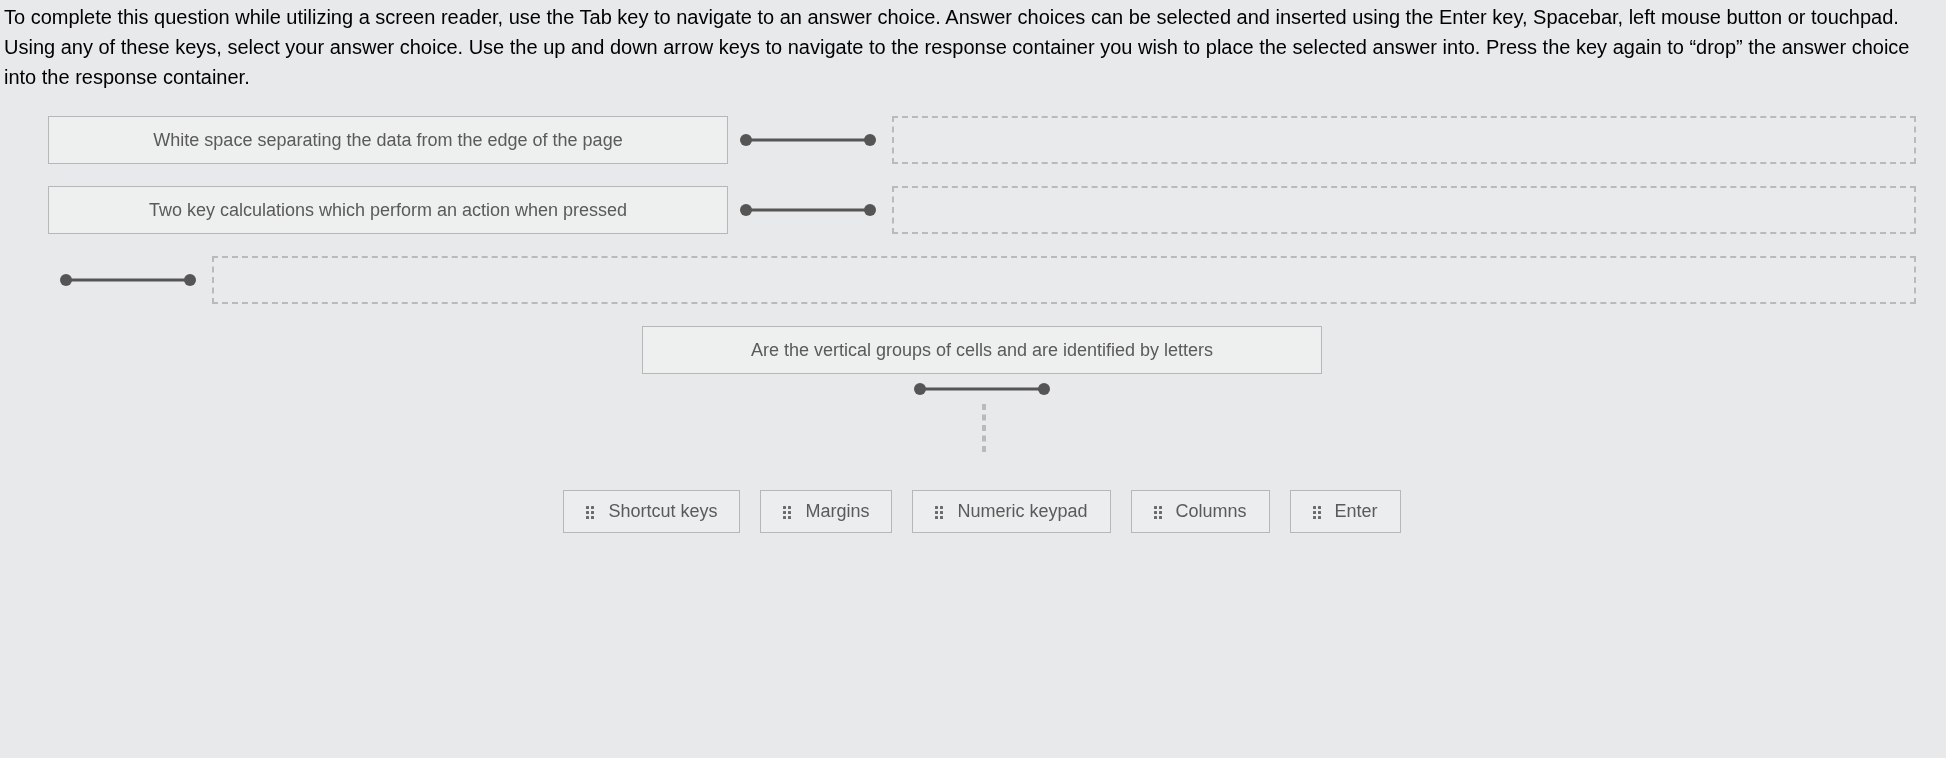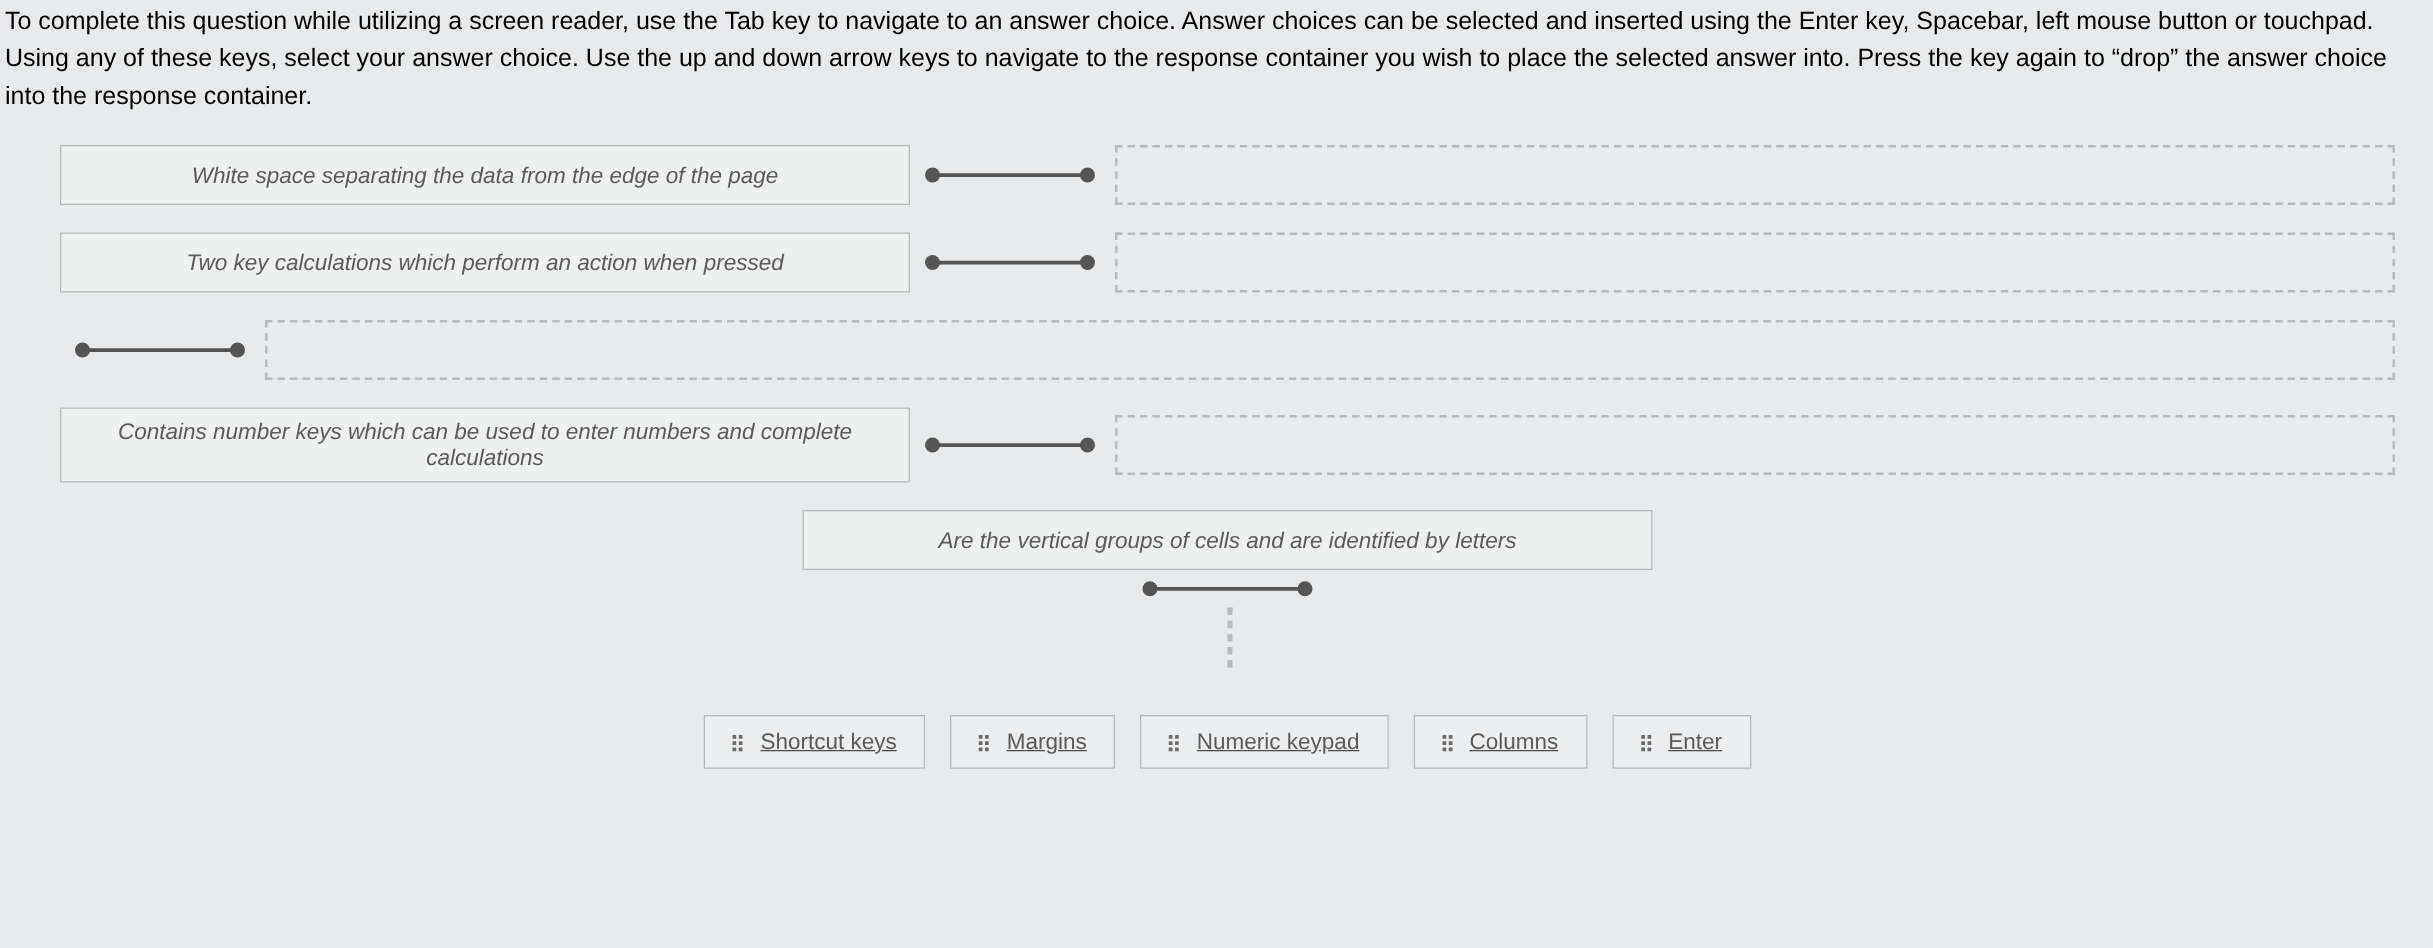--- a/index.html
+++ b/index.html
@@ -21,21 +21,20 @@
       line-height: 1.5;
       color: #000000;
     }
     .question-area {
       padding: 12px 30px 0 48px;
     }
     .match-row {
       display: flex;
       align-items: center;
       margin-bottom: 22px;
-      font-style: italic;
     }
     .definition-box {
       width: 680px;
       min-height: 48px;
       border: 1px solid #b5b7b9;
       background: #eeefef;
       display: flex;
       align-items: center;
       justify-content: center;
       text-align: center;
@@ -62,21 +61,20 @@
       border: 2px dashed #b8babb;
       background: #e9eaeb;
       margin-left: 4px;
     }
     .choices-bar {
       display: flex;
       justify-content: center;
       gap: 20px;
       padding: 20px 0 0 0;
       margin-top: 18px;
-      text-decoration: underline;
     }
     .choice-chip {
       border: 1px solid #b5b7b9;
       background: #ecedee;
       padding: 10px 22px;
       font-size: 18px;
       color: #5a5a5a;
       display: flex;
       align-items: center;
       gap: 10px;
@@ -131,31 +129,20 @@
     <div class="connector">
       <svg viewBox="0 0 140 24">
         <line x1="8" y1="12" x2="132" y2="12" stroke="#555" stroke-width="3"></line>
         <circle cx="8" cy="12" r="6" fill="#555"></circle>
         <circle cx="132" cy="12" r="6" fill="#555"></circle>
       </svg>
     </div>
     <div class="drop-zone"></div>
   </div>
 
-  <div class="match-row">
-    <div class="definition-box">Contains number keys which can be used to enter numbers and complete calculations</div>
-    <div class="connector">
-      <svg viewBox="0 0 140 24">
-        <line x1="8" y1="12" x2="132" y2="12" stroke="#555" stroke-width="3"></line>
-        <circle cx="8" cy="12" r="6" fill="#555"></circle>
-        <circle cx="132" cy="12" r="6" fill="#555"></circle>
-      </svg>
-    </div>
-    <div class="drop-zone"></div>
-  </div>
 
   <div class="match-row" style="margin-bottom:4px;flex-direction:column;">
     <div class="definition-box">Are the vertical groups of cells and are identified by letters</div>
     <div class="connector">
       <svg viewBox="0 0 140 24">
         <line x1="8" y1="12" x2="132" y2="12" stroke="#555" stroke-width="3"></line>
         <circle cx="8" cy="12" r="6" fill="#555"></circle>
         <circle cx="132" cy="12" r="6" fill="#555"></circle>
       </svg>
     </div>

